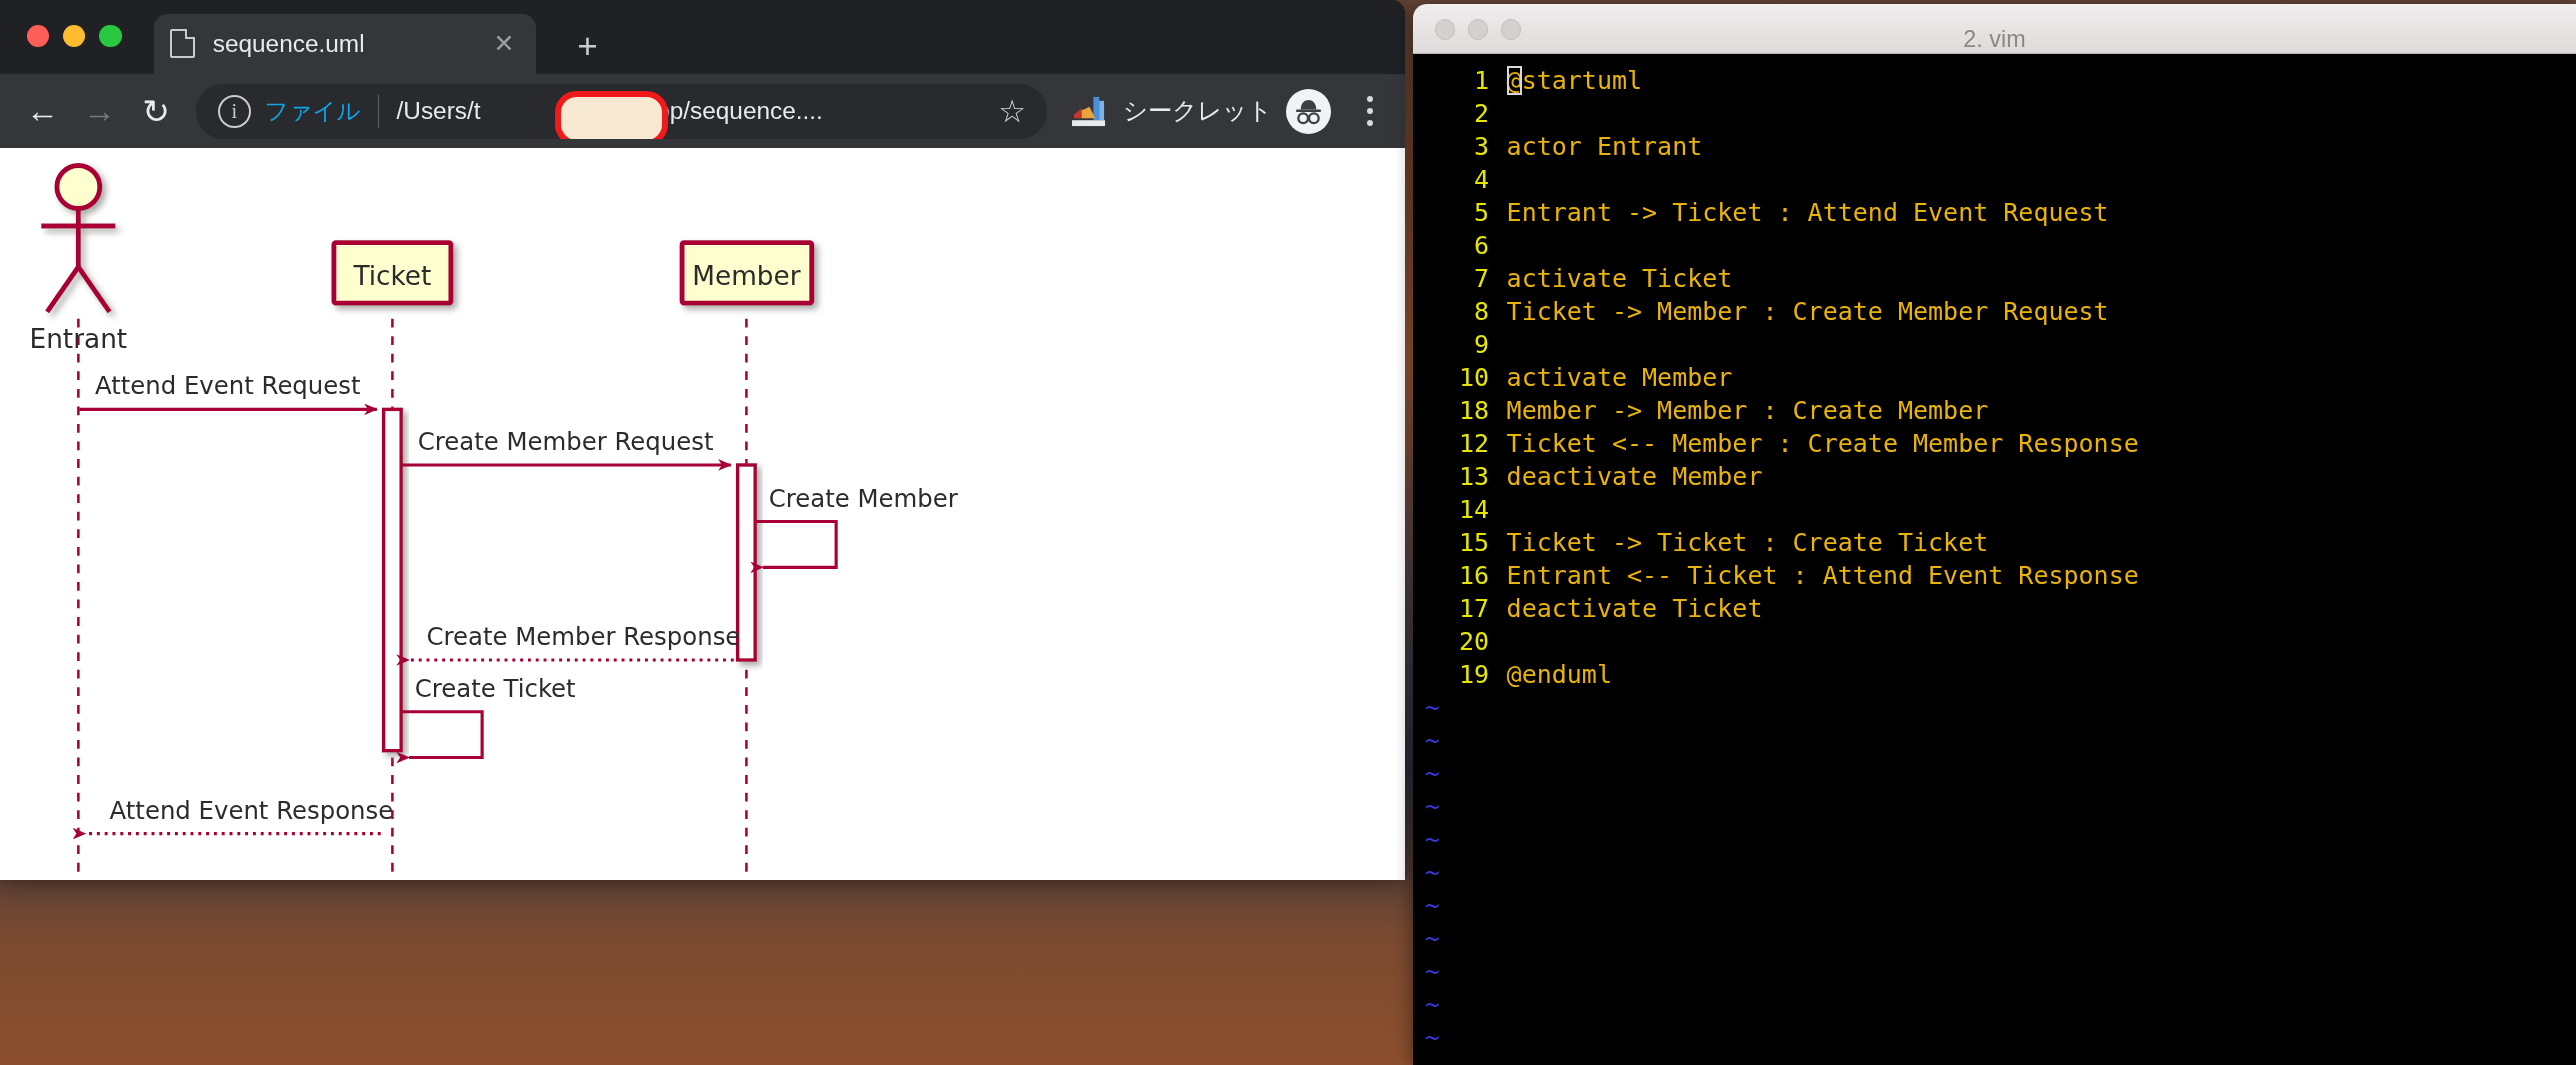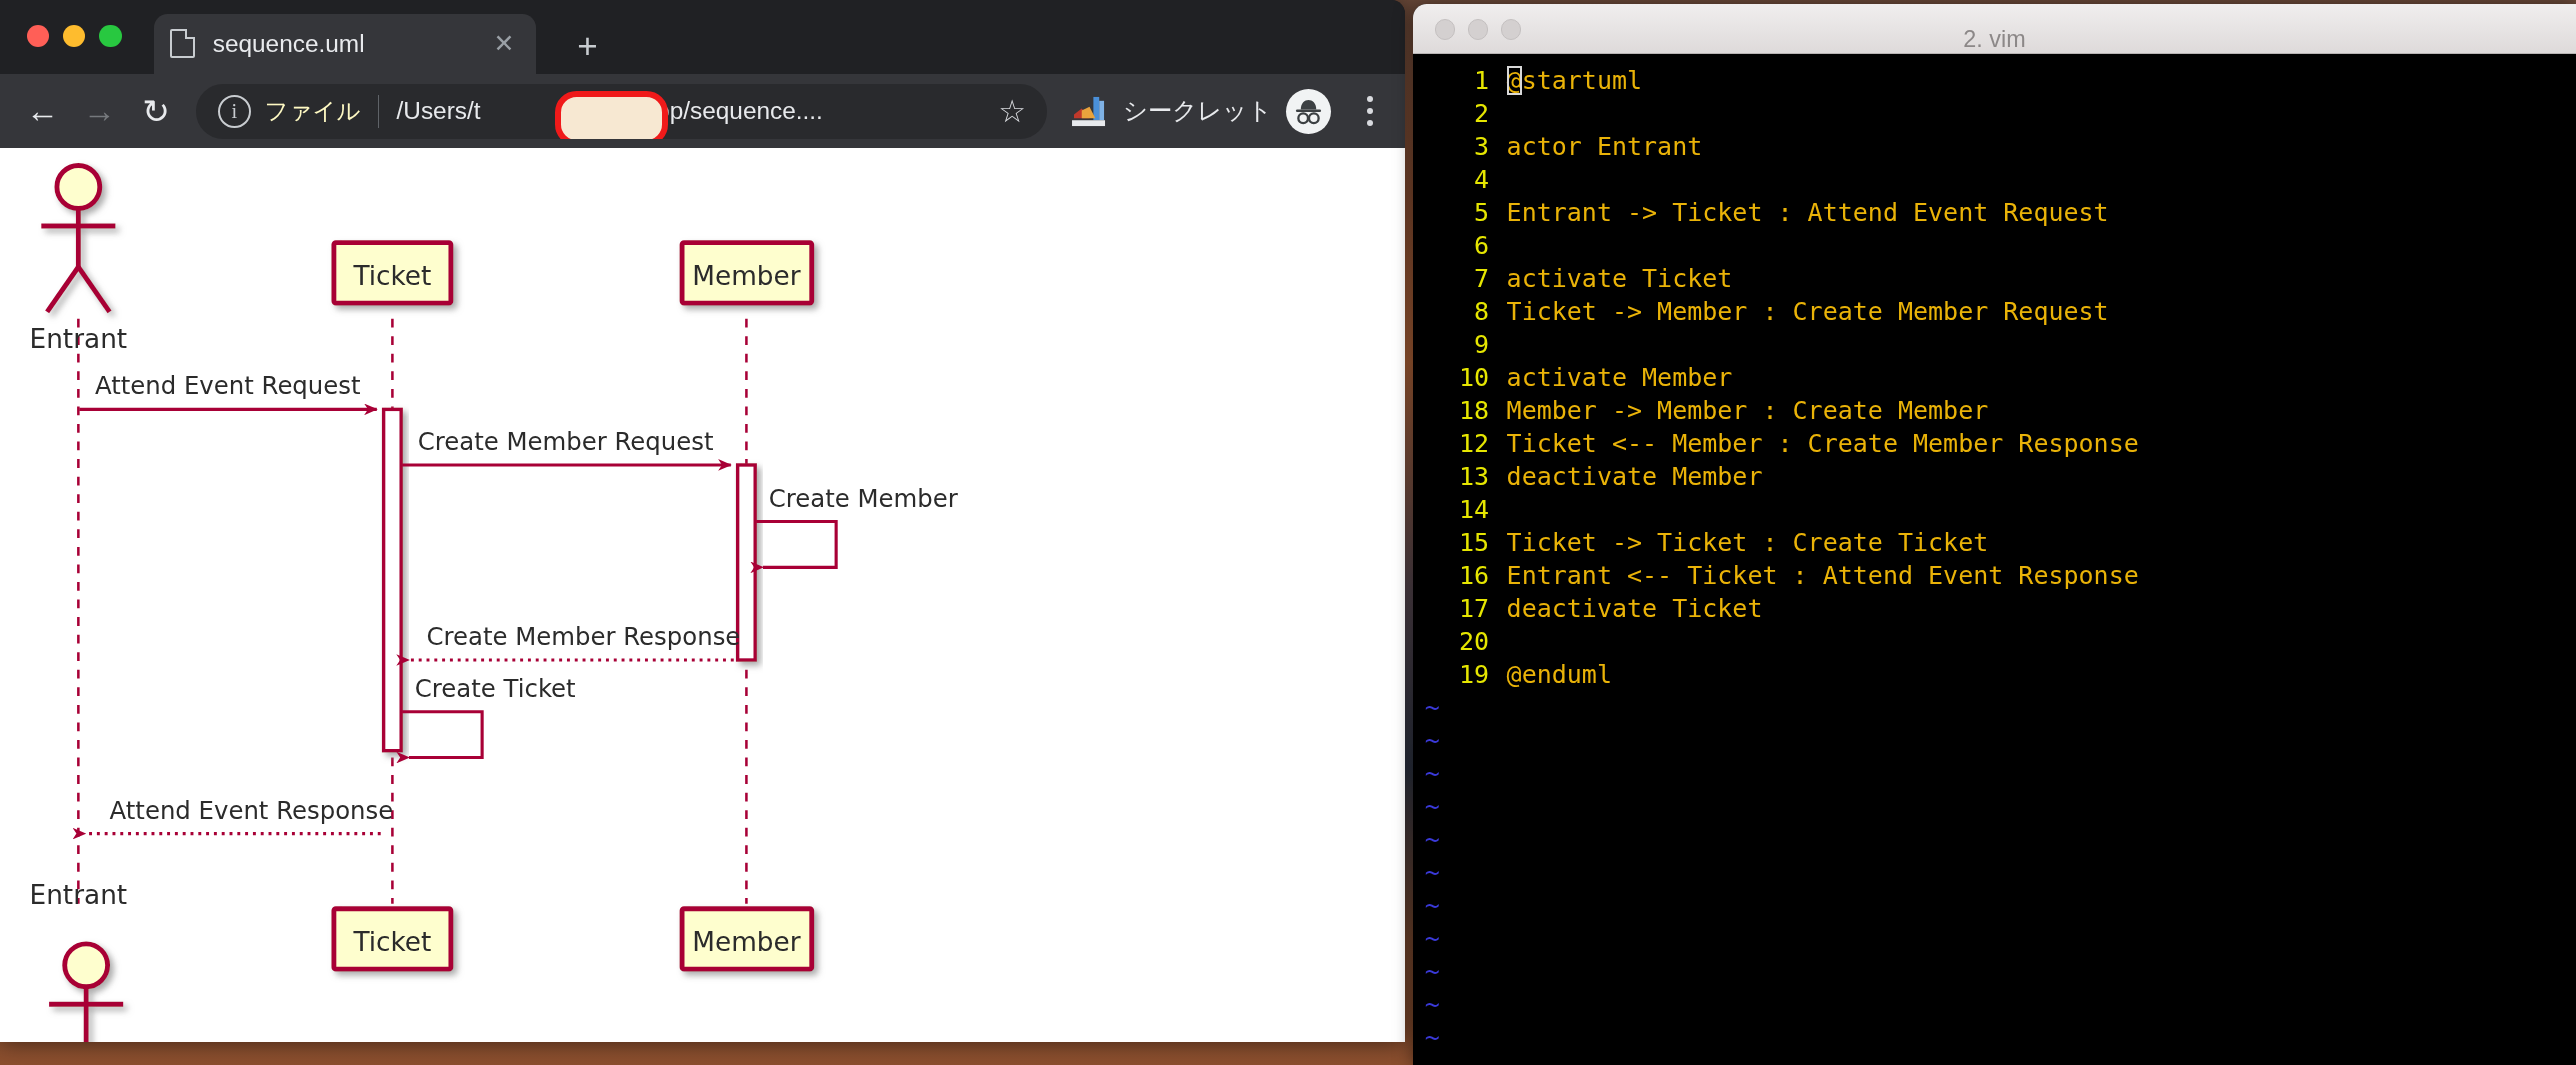--- a/index.html
+++ b/index.html
@@ -20,21 +20,21 @@
     position: absolute;
     inset: 0;
     background:
       linear-gradient(180deg, #6b4a3a 0%, #8a4f33 18%, #b3663a 34%, #5a4a52 55%, #2f3544 72%, #7a4a30 88%, #8c4f2e 100%);
   }
 
   
   #browser {
     position: absolute;
     left: 0; top: 0;
-    width: 1405px; height: 1042px;
+    width: 1405px; height: 880px;
     background: #202124;
     border-top-right-radius: 13.7px;
     overflow: hidden;
     box-shadow: 0 0 23.4px rgba(0,0,0,.55);
   }
   .tabstrip {
     height: 74px;
     position: relative;
     background: #202124;
   }
@@ -132,21 +132,21 @@
     border: 2px solid #c8ccd0;
     border-radius: 50%;
     color: #c8ccd0;
     font-size: 20.5px;
     line-height: 28px;
     text-align: center;
     font-family: "Liberation Serif", serif;
     flex: 0 0 auto;
   }
   .scheme-label {
-    color: #fef9c3;
+    color: #0ea5e9;
     font-size: 23.4px;
     margin-left: 13.7px;
     white-space: nowrap;
   }
   .vsep {
     width: 1px; height: 33px;
     background: #5f6368;
     margin: 0 17.6px;
     flex: 0 0 auto;
   }

